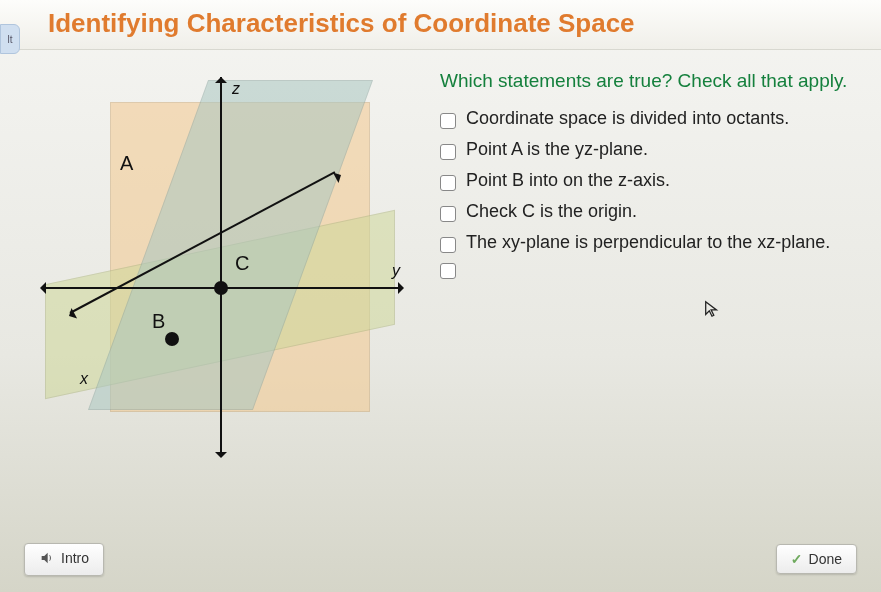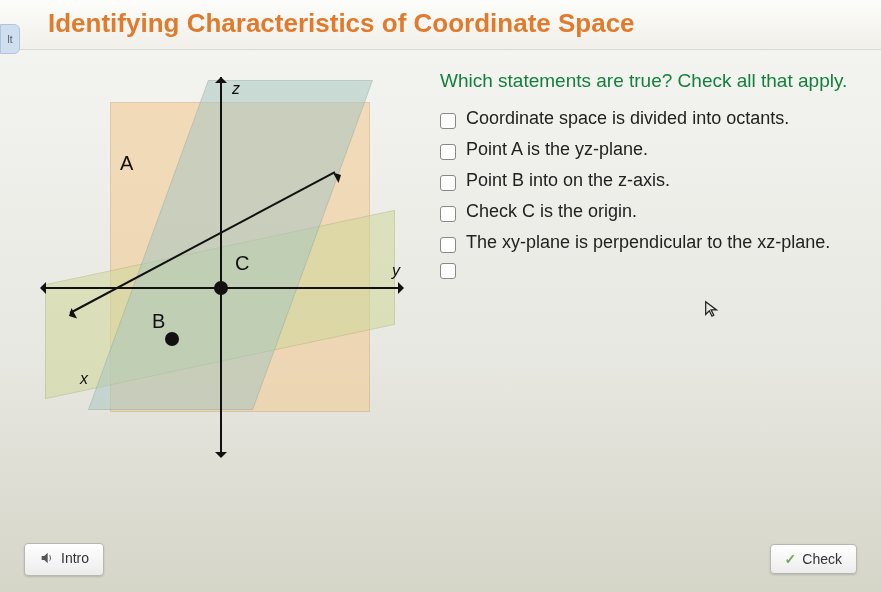--- a/index.html
+++ b/index.html
@@ -250,15 +250,15 @@
     <span class="sound-icon">
       <svg viewBox="0 0 24 24">
           <path d="M4 9v6h4l5 5V4L8 9H4z" fill="#555"></path>
           <path d="M16 8c1.5 1 1.5 7 0 8" stroke="#555" fill="none" stroke-width="1.5"></path>
         </svg>
     </span>
     <span>Intro</span>
   </button>
   <button class="done-btn">
     <span class="chk">✓</span>
-    <span>Check</span>
+    <span>Done</span>
   </button>
 </div>
 
 </body></html>

